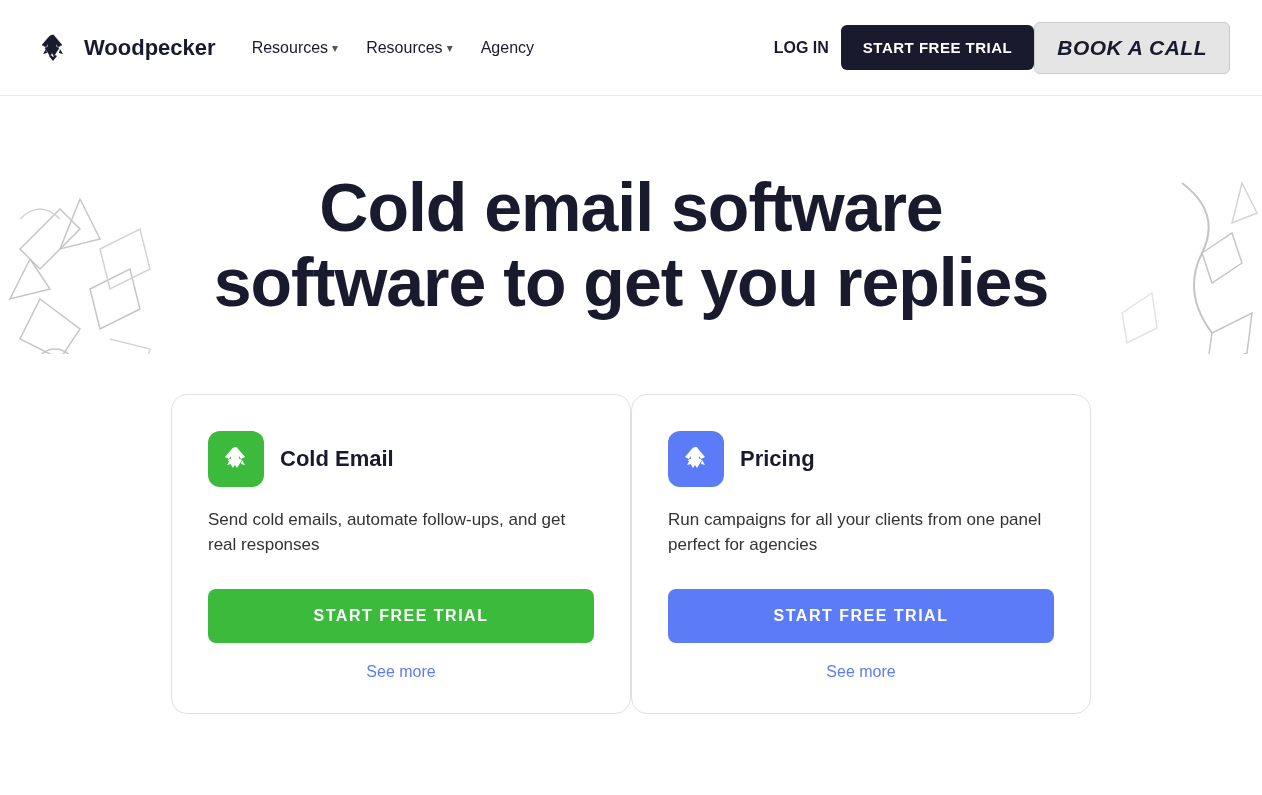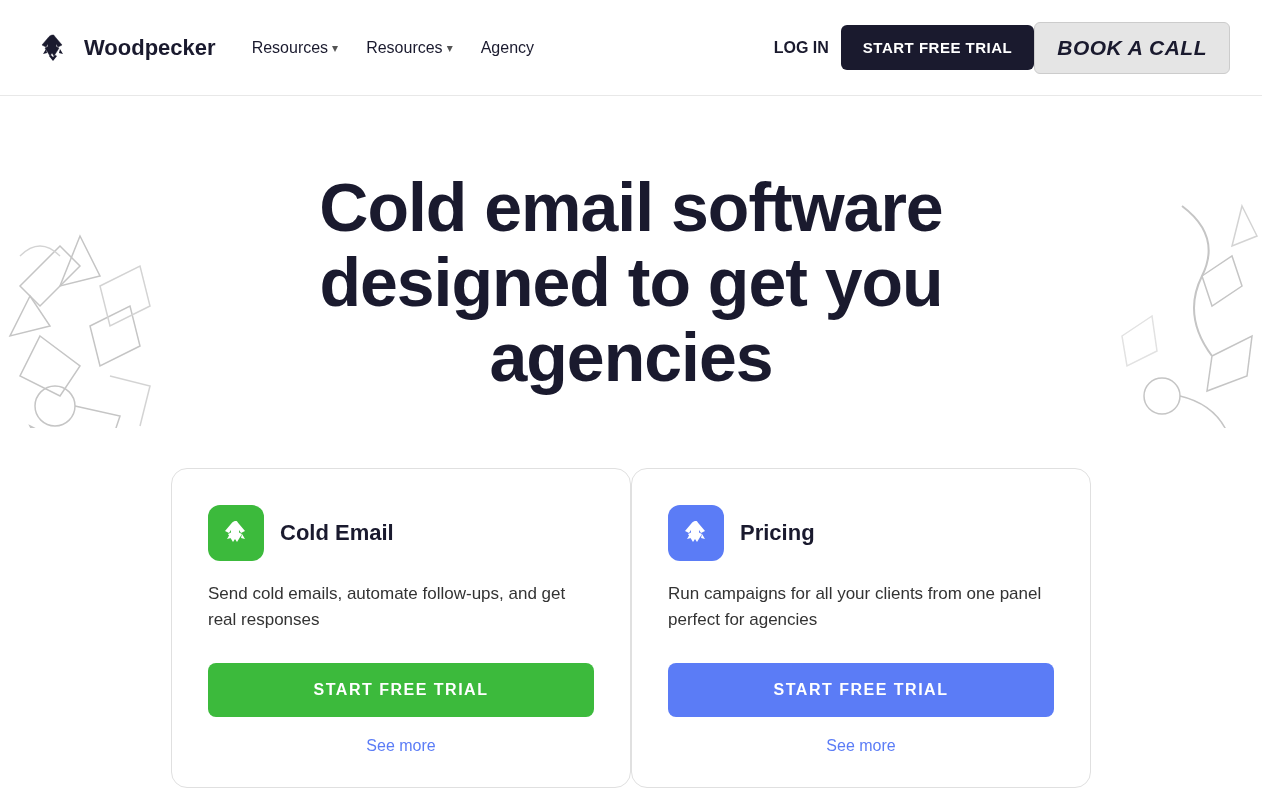--- a/index.html
+++ b/index.html
@@ -283,21 +283,21 @@
     <path d="M40 300 L80 310 L70 350 L30 340 Z" stroke="#bbb" stroke-width="1.5" fill="none"></path>
     <path d="M100 320 L140 330" stroke="#ccc" stroke-width="1.5"></path>
     <path d="M105 340 L145 350" stroke="#ccc" stroke-width="1.5"></path>
     <circle cx="120" cy="370" r="12" stroke="#ccc" stroke-width="1.5" fill="none"></circle>
     <path d="M50 120 L20 140 L25 170 L55 155 Z" stroke="#ddd" stroke-width="1.5" fill="none"></path>
     <path d="M140 10 L155 40 L130 50 Z" stroke="#ccc" stroke-width="1.5" fill="none"></path>
   </svg>
 
   <h1 class="hero-title">
     <span>Cold email software</span><br>
-    <span>designed to get you agencies</span>
+    <span>software to get you replies</span>
   </h1>
 </section>
 
 <div class="cards-section">
 
   <div class="card">
     <div class="card-header">
       <div class="card-icon-green">
         <svg class="card-icon-svg" viewBox="0 0 30 30" xmlns="http://www.w3.org/2000/svg">
           <path d="M15 3c-1.5 0-3 .6-4 1.7L4 13l4 2 2-3v2.5l-3 1.5 5 8 2-3 2 3 5-8-3-1.5V12l2 3 4-2-7-8.3C16.5 3.6 15.8 3 15 3z" fill="#fff"></path>

